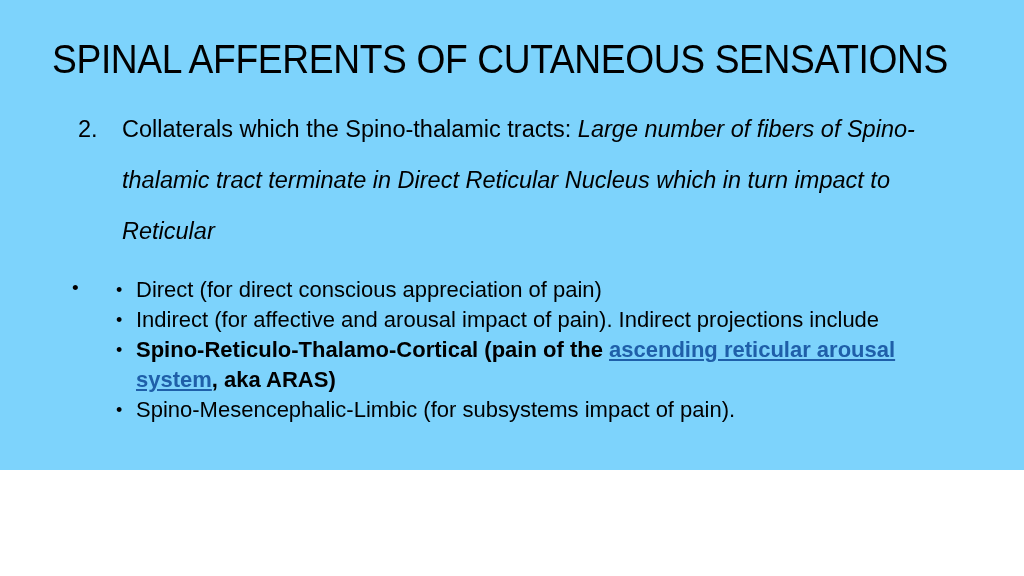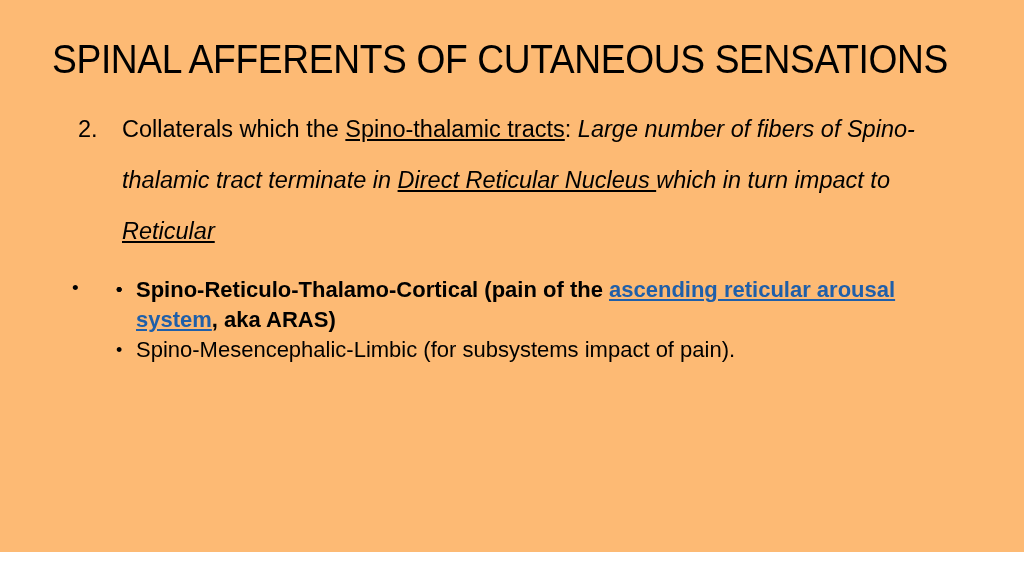--- a/index.html
+++ b/index.html
@@ -10,22 +10,22 @@
     width: 1024px;
     height: 576px;
     background: #ffffff;
     font-family: "Liberation Sans", sans-serif;
     color: #000000;
     overflow: hidden;
   }
   .slide {
     position: relative;
     width: 1024px;
-    height: 552px;
-    background: #fdba74;
+    height: 470px;
+    background: #7dd3fc;
   }
 
   
   .slide-title {
     position: absolute;
     left: 52px;
     top: 34px;
     width: 920px;
     font-size: 40px;
     line-height: 50px;
@@ -56,21 +56,21 @@
     width: 860px;
   }
   .num-marker {
     position: absolute;
     left: 78px;
     top: 0;
     font-size: 23.5px;
     line-height: 51px;
   }
   .it { font-style: italic; }
-  .ul { text-decoration: underline; text-underline-offset: 2px; }
+  .ul { text-underline-offset: 2px; }
 
   
   .lvl1 {
     position: relative;
     margin: 0;
     padding-left: 96px;
     font-size: 23.5px;
     line-height: 34px;
     font-weight: bold;
   }
@@ -125,25 +125,25 @@
 
     <div class="spacer-sm"></div>
 
     <div class="lvl1">
       <span class="dot">•</span>
     </div>
 
     <div class="spacer-xs"></div>
 
     <div class="lvl2">
-      <span class="dot">•</span>
+      <span class="dot">•</span><span>Direct (for direct conscious appreciation of pain)</span>
     </div>
 
     <div class="lvl2">
-      <span class="dot">•</span>
+      <span class="dot">•</span><span>Indirect (for affective and arousal impact of pain). Indirect projections include</span>
     </div>
 
     <div class="lvl2 bold">
       <span class="dot">•</span><span>Spino-Reticulo-Thalamo-Cortical (pain of the </span><span class="link">ascending reticular arousal system</span><span>, aka ARAS)</span>
     </div>
 
     <div class="lvl2">
       <span class="dot">•</span><span>Spino-Mesencephalic-Limbic (for subsystems impact of pain).</span>
     </div>
 

